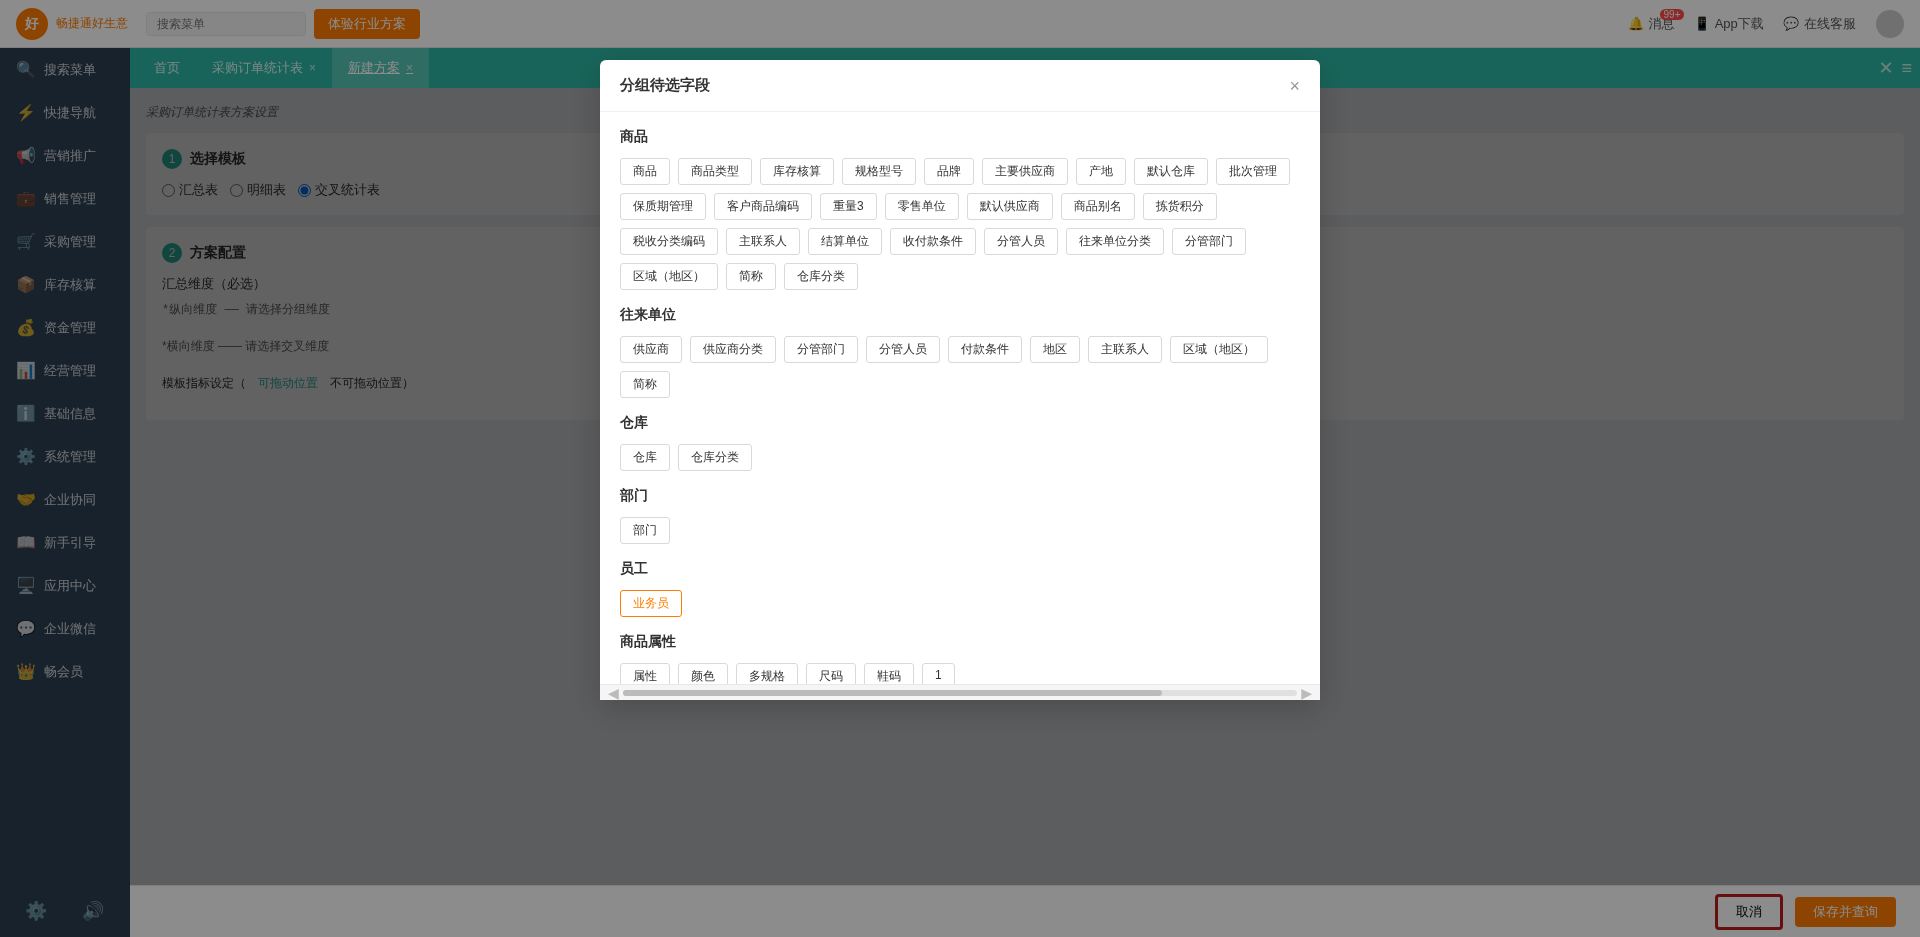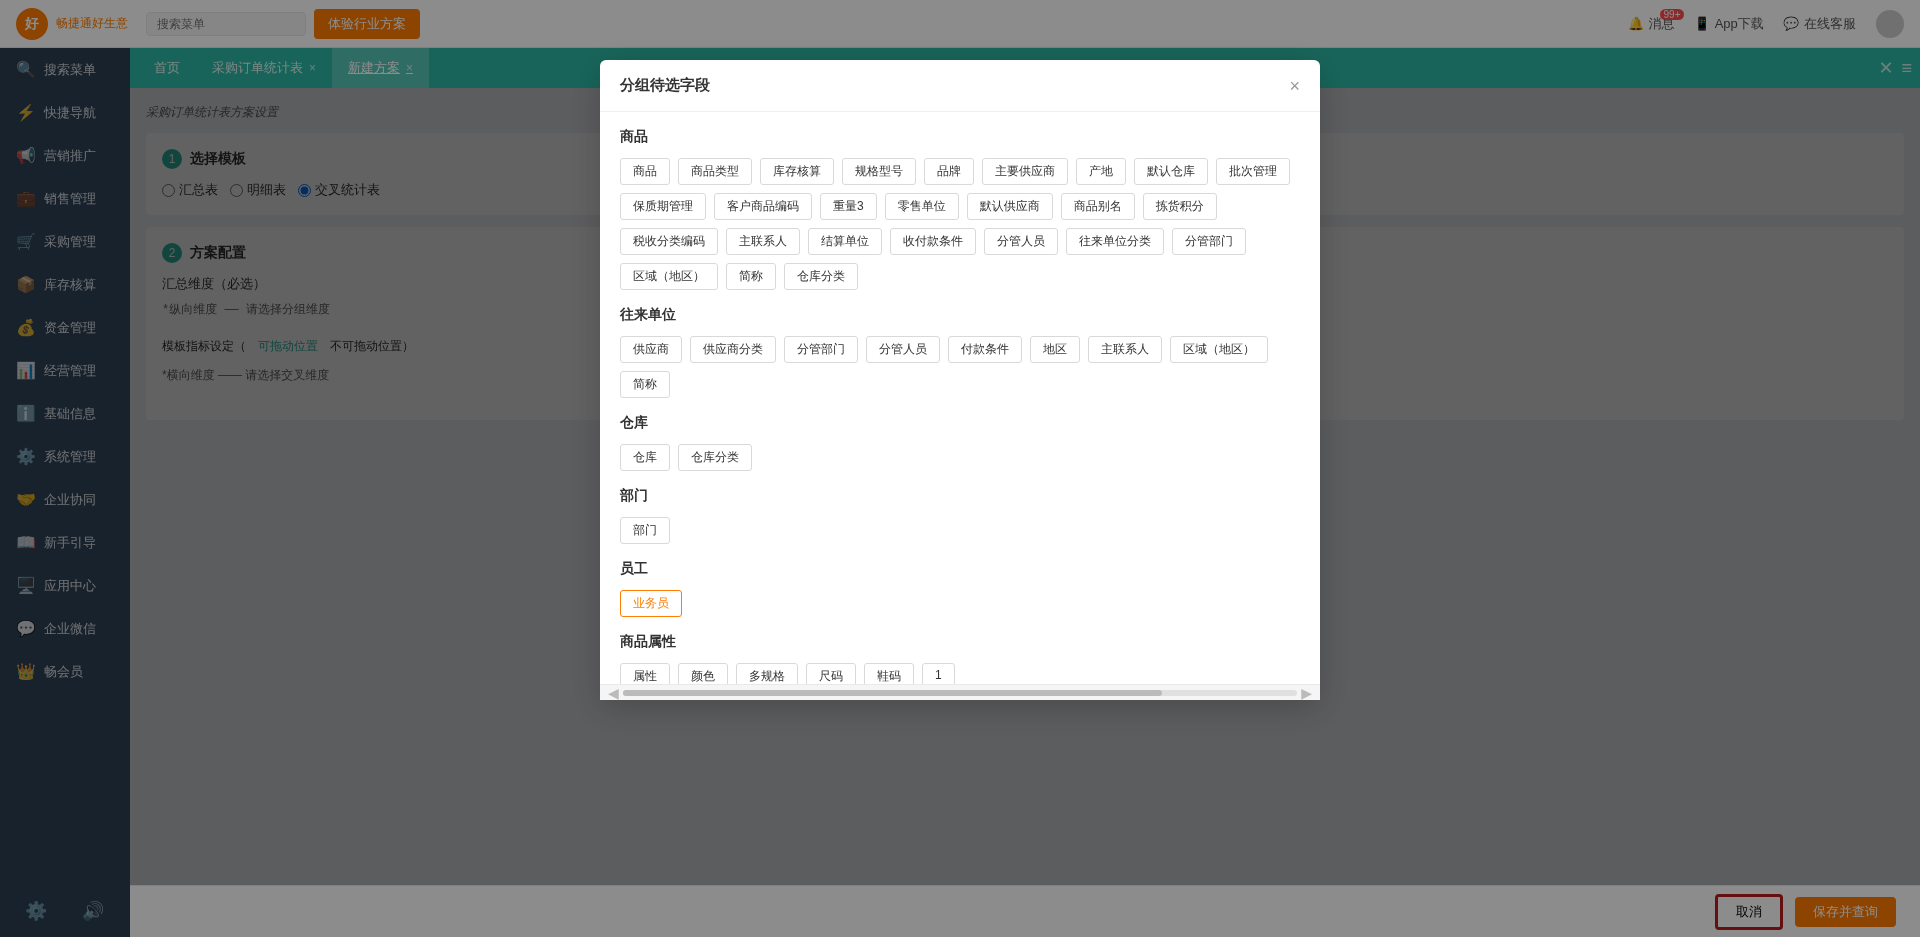--- a/index.html
+++ b/index.html
@@ -452,29 +452,29 @@
     <div style="display:flex;align-items:center;margin-bottom:12px;">
       <span class="step-badge">2</span>
       <span class="step-label">方案配置</span>
     </div>
     <div style="margin-bottom:8px;font-size:13px;">汇总维度（必选）</div>
     <div style="display:flex;gap:16px;margin-bottom:16px;font-family:Liberation Mono, monospace;">
       <div style="flex:1;">
         <div style="font-size:12px;color:#666;margin-bottom:4px;">*纵向维度 —— 请选择分组维度</div>
       </div>
     </div>
+    <div style="display:flex;gap:16px;margin-bottom:16px;">
+      <div style="flex:1;">
+        <div style="font-size:12px;color:#666;margin-bottom:4px;">*横向维度 —— 请选择交叉维度</div>
+      </div>
+    </div>
     <div style="display:flex;align-items:center;gap:12px;margin-bottom:12px;font-size:12px;">
       <span>模板指标设定（</span>
       <span style="color:#2db7a4;">可拖动位置</span>
       <span>不可拖动位置）</span>
-    </div>
-    <div style="display:flex;gap:16px;margin-bottom:16px;">
-      <div style="flex:1;">
-        <div style="font-size:12px;color:#666;margin-bottom:4px;">*横向维度 —— 请选择交叉维度</div>
-      </div>
     </div>
   </div>
 </div>
 
 <div class="bottom-bar">
   <button class="btn-cancel">取消</button>
   <button class="btn-save">保存并查询</button>
 </div>
 
 <div class="overlay">

